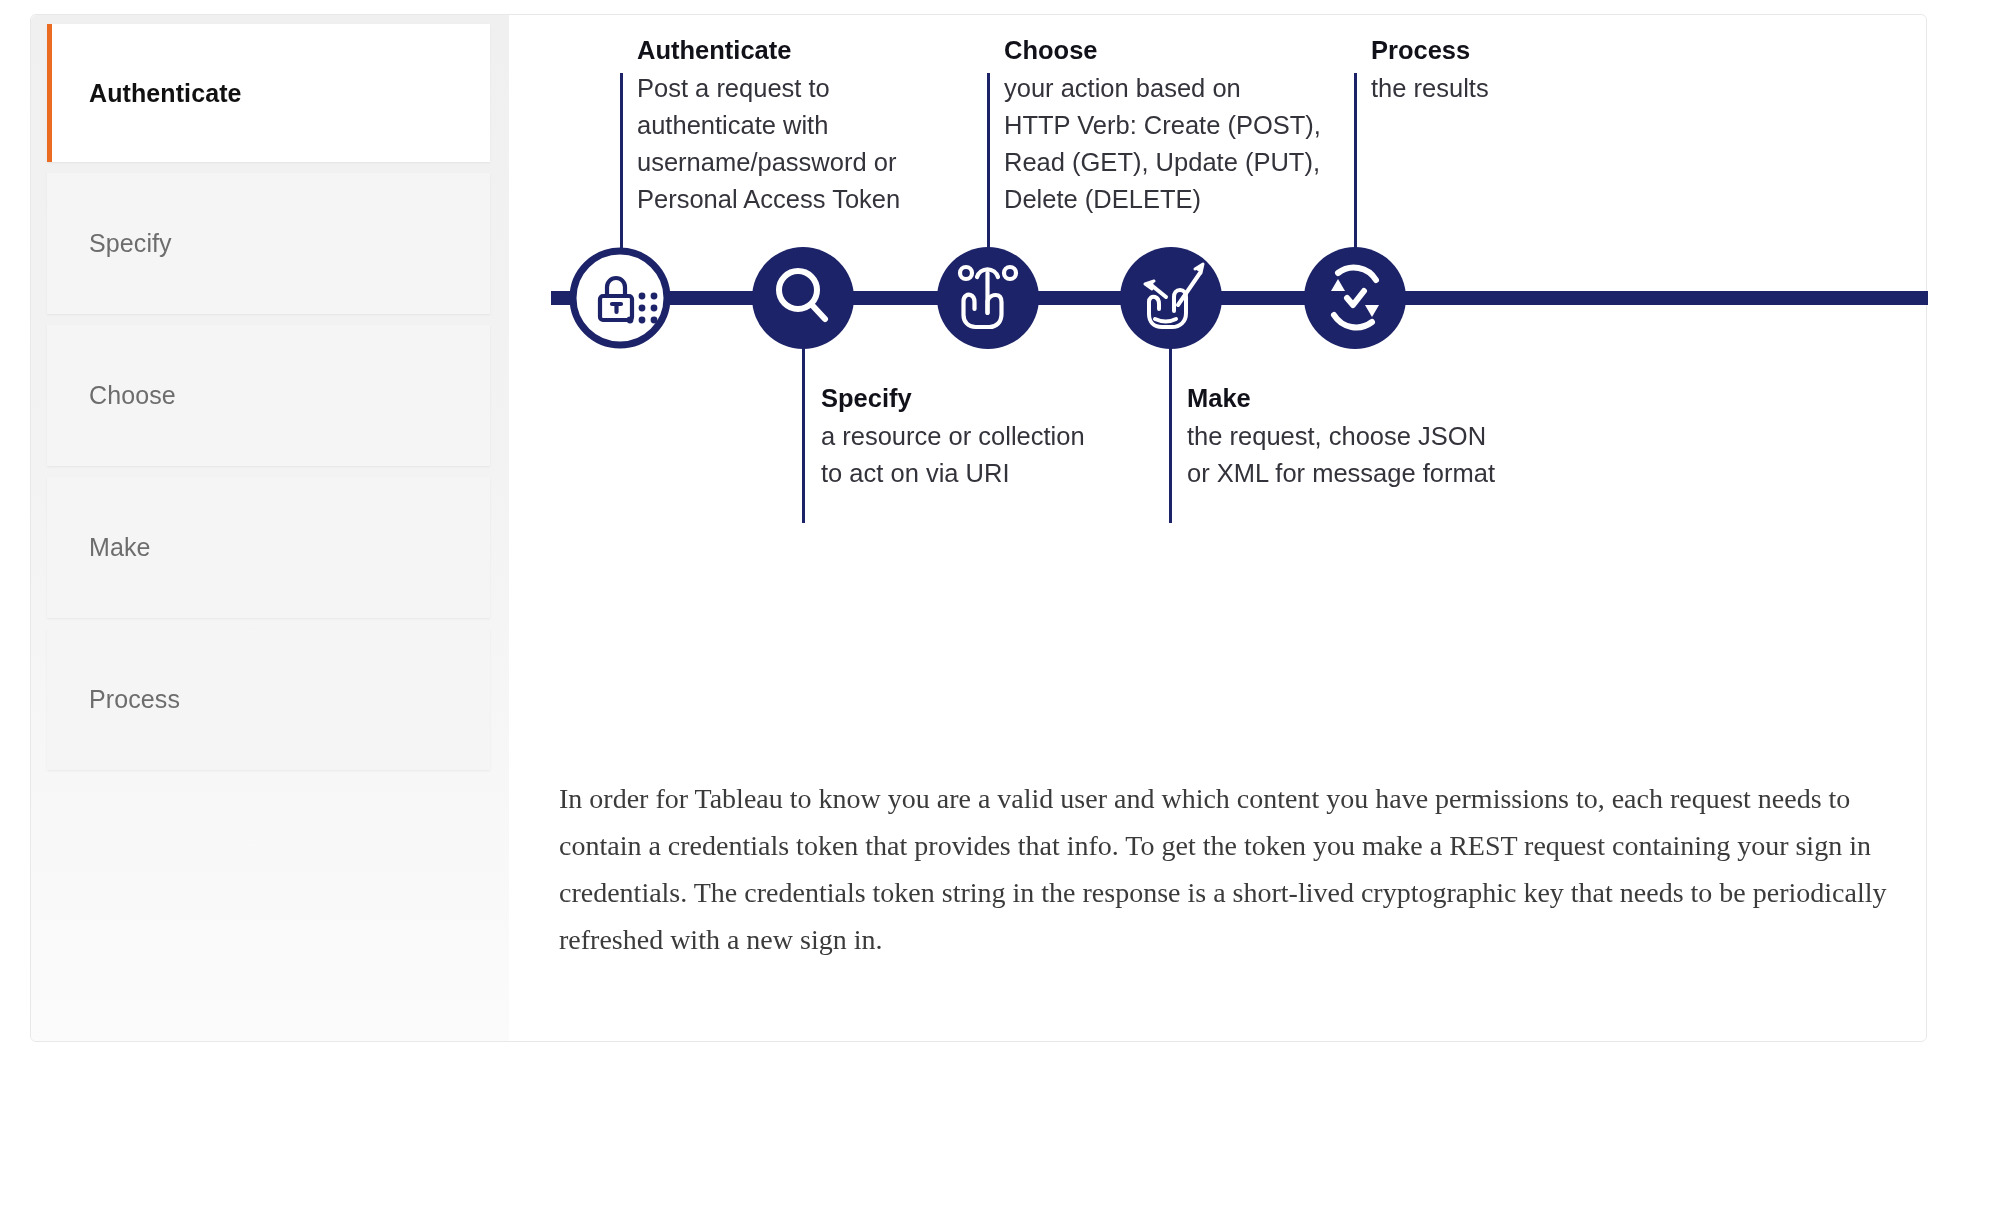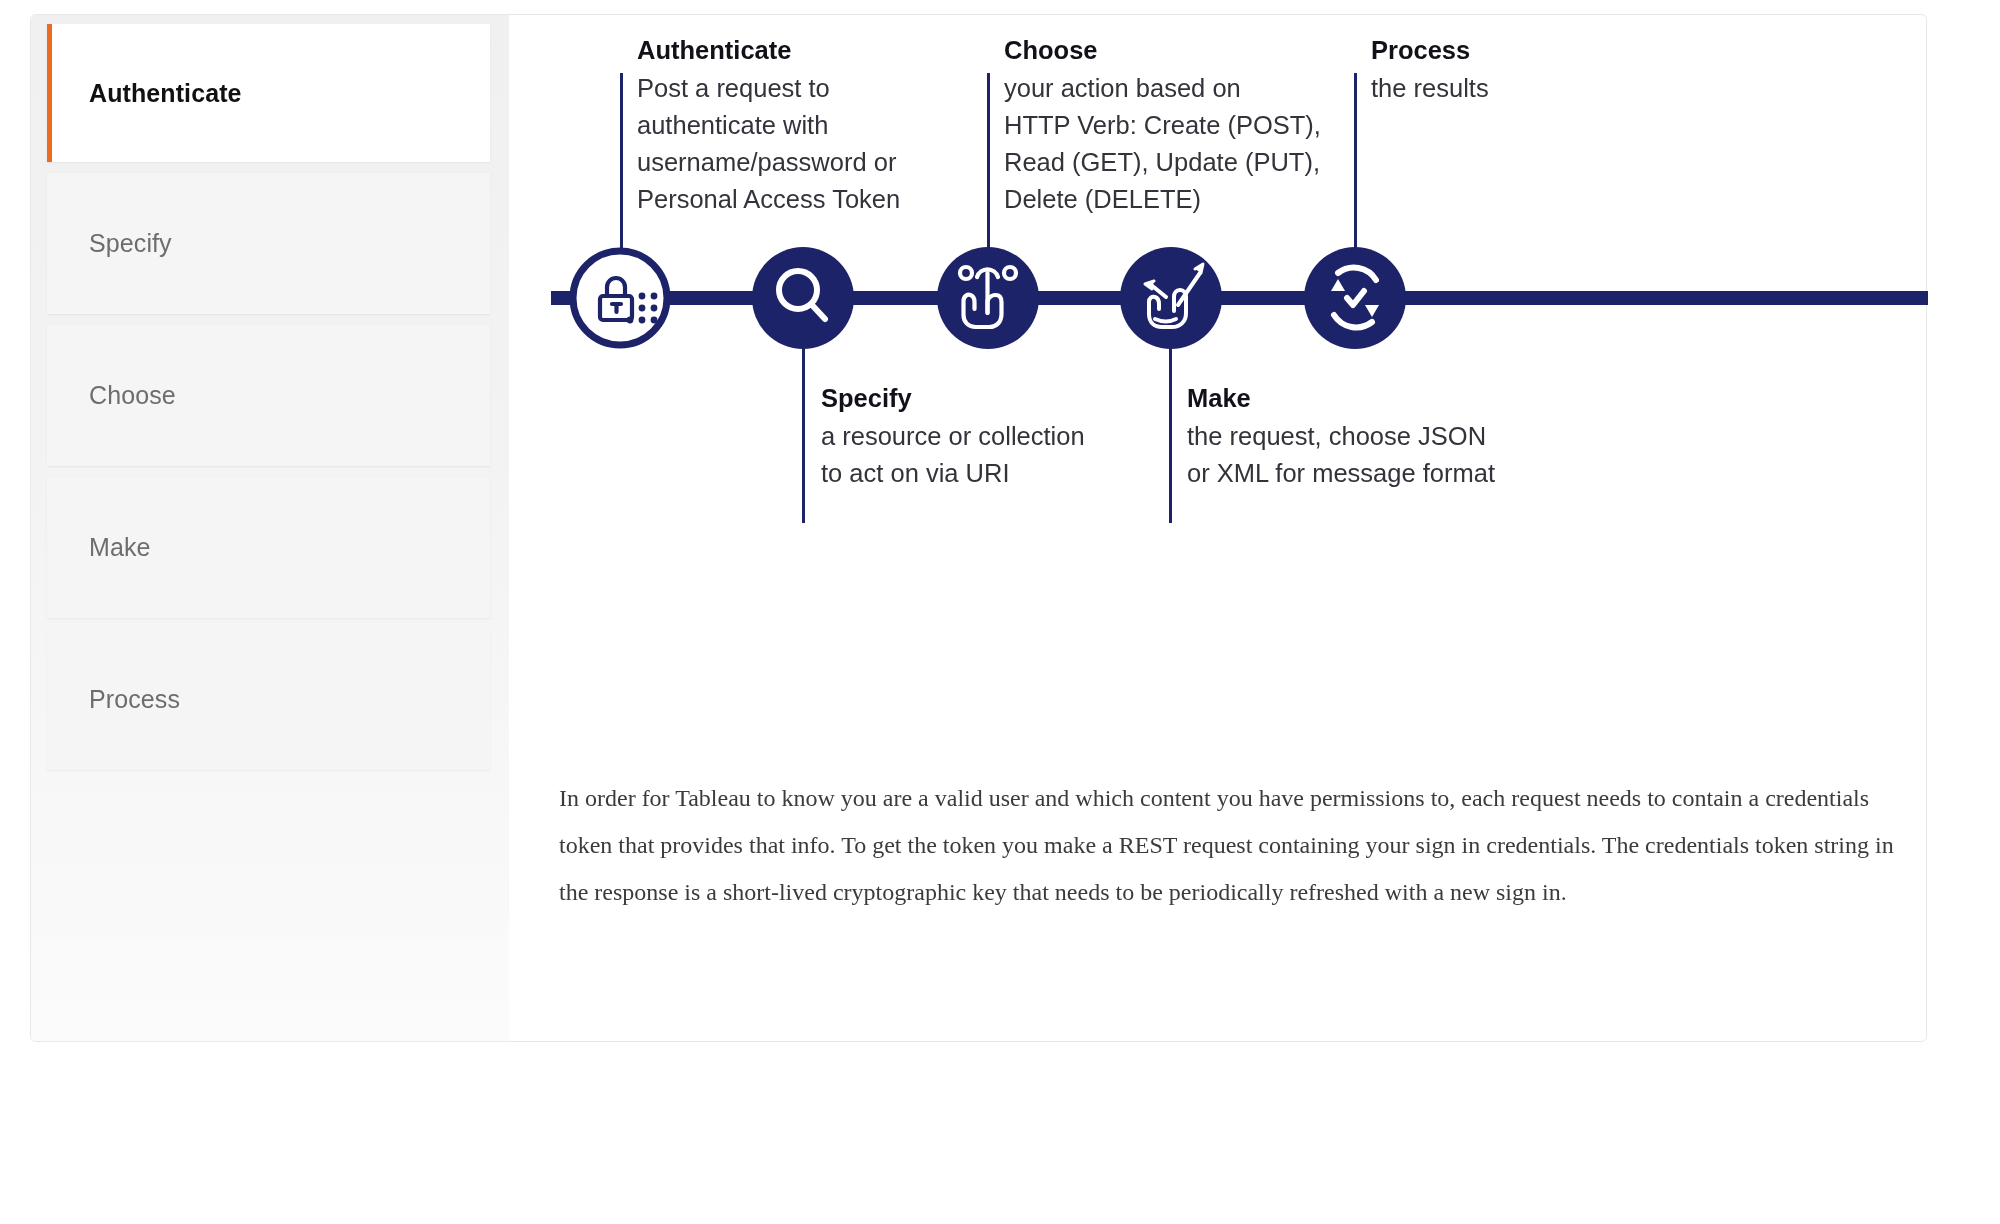--- a/index.html
+++ b/index.html
@@ -107,21 +107,21 @@
     fill: #33333b;
   }
 
   
   #body-copy {
     position: absolute;
     left: 50px;
     top: 760px;
     width: 1345px;
     font-family: "Liberation Serif", serif;
-    font-size: 24px;
+    font-size: 28px;
     line-height: 47px;
     color: #3b3b3b;
   }
 </style>
 </head>
 <body>
 
 <div id="app-card">
 
   <div id="sidebar">

